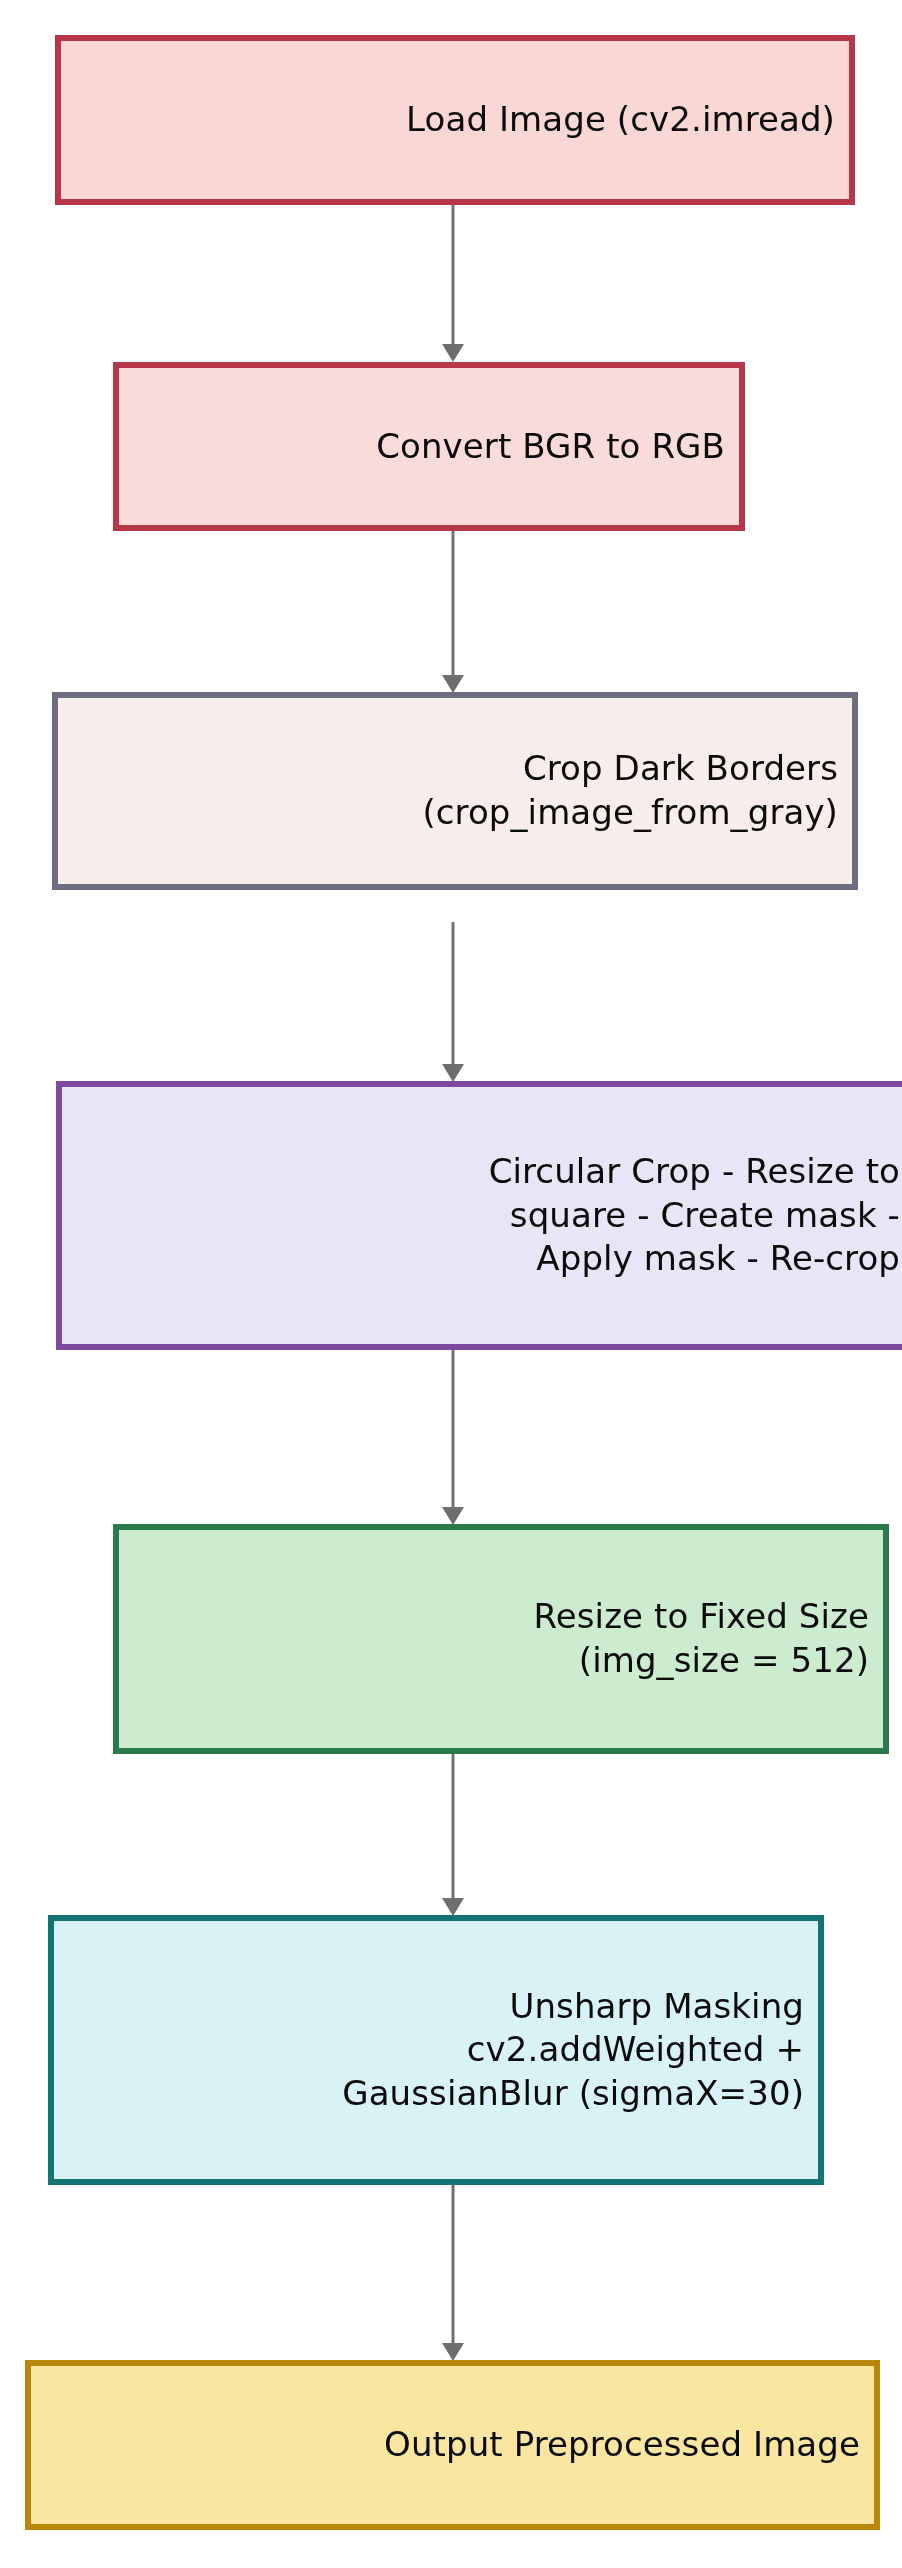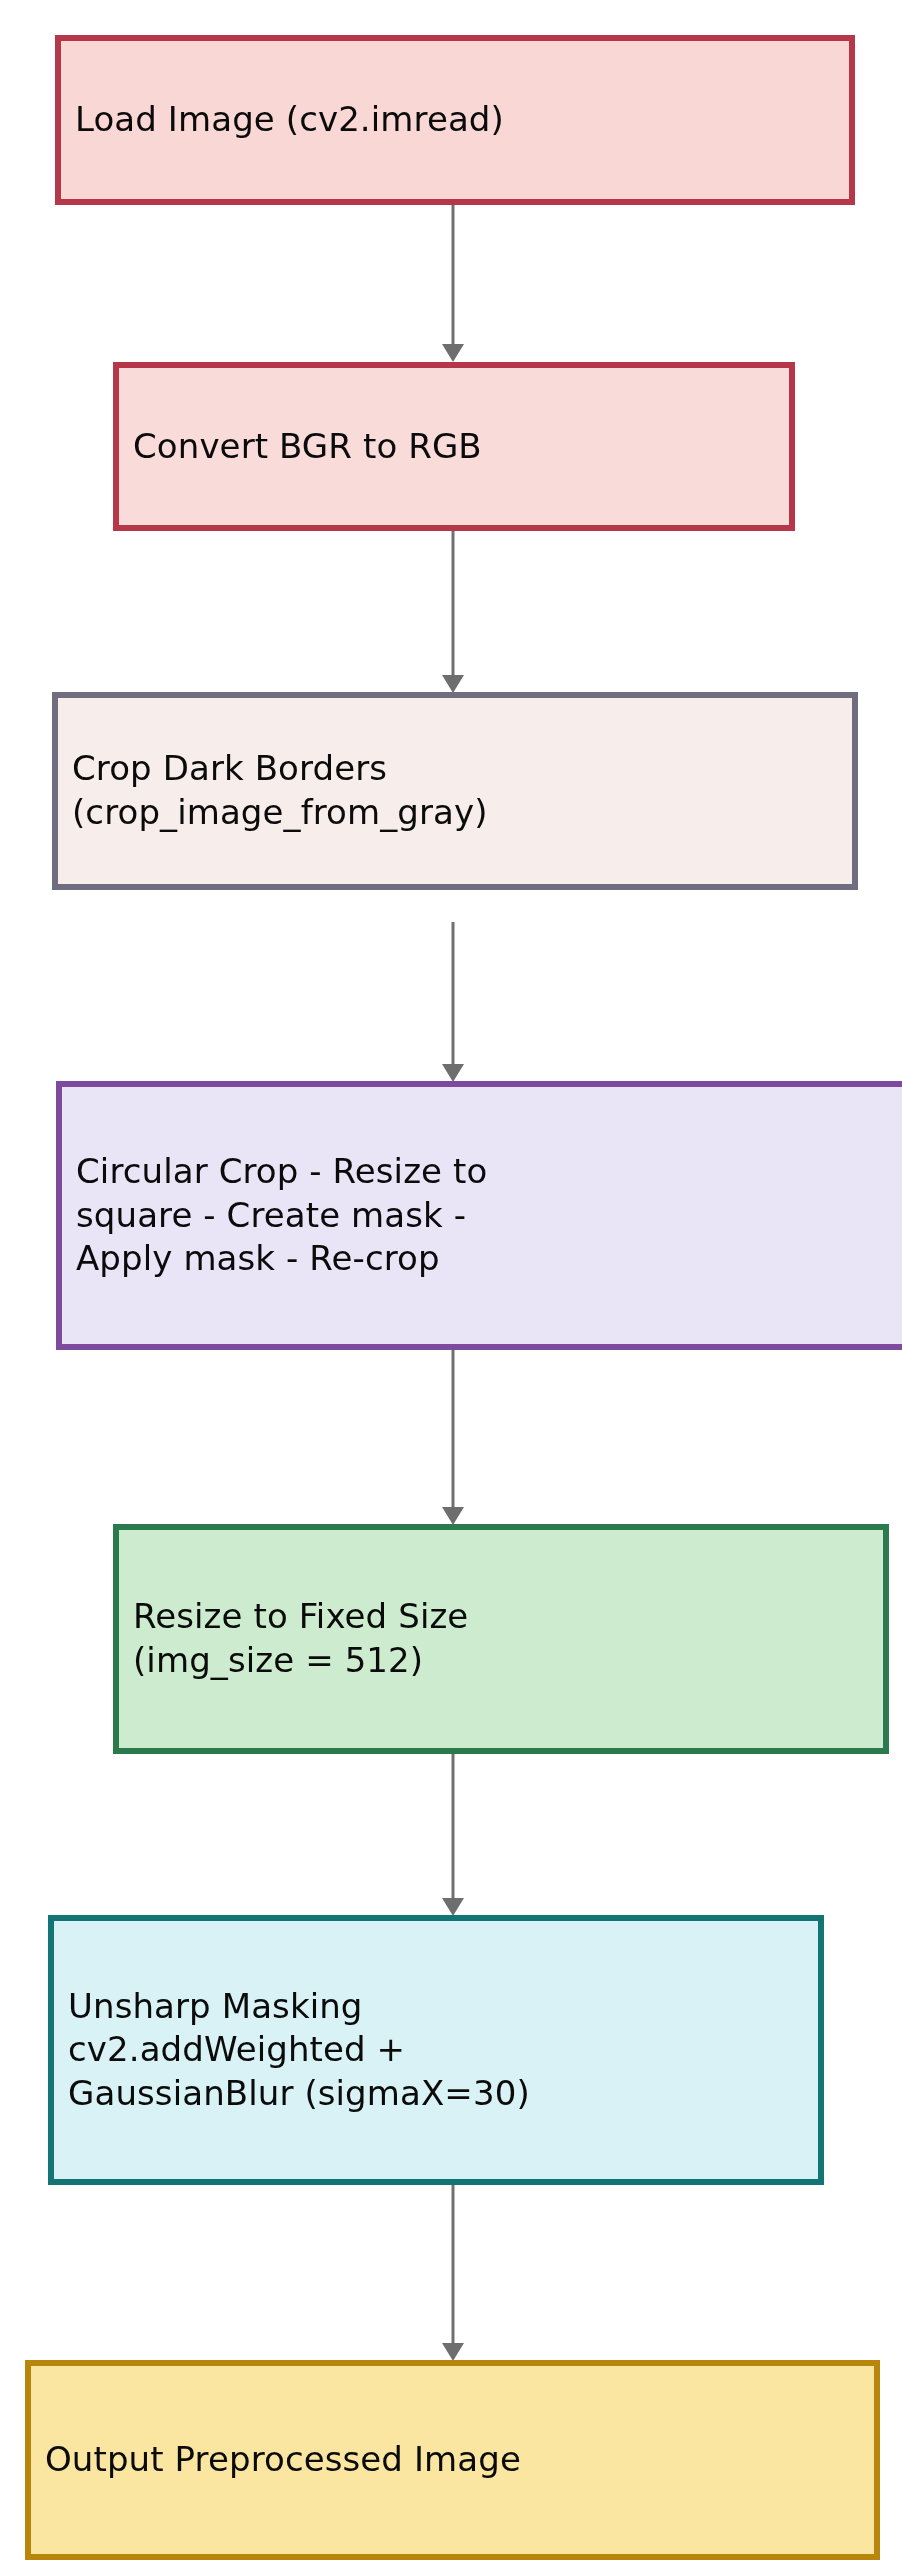--- a/index.html
+++ b/index.html
@@ -31,21 +31,21 @@
     pointer-events: none;
   }
 
   
   .node {
     position: absolute;
     box-sizing: border-box;
     display: flex;
     align-items: center;
     justify-content: center;
-    text-align: left;
+    text-align: right;
     border-style: solid;
   }
   .node-label {
     display: block;
     width: 100%;
     color: #0b0b0b;
     font-size: 34px;
     line-height: 1.28;
     letter-spacing: 0.1px;
     white-space: pre-line;
@@ -57,21 +57,21 @@
   #node-load-image {
     left: 55px;  top: 35px;
     width: 800px; height: 170px;
     border-width: 6px;
     border-color: #b6364a;
     background: #f9d7d5;
   }
   
   #node-convert-bgr-rgb {
     left: 113px; top: 362px;
-    width: 682px; height: 169px;
+    width: 632px; height: 169px;
     border-width: 6px;
     border-color: #b6364a;
     background: #f9dcda;
   }
   
   #node-crop-dark-borders {
     left: 52px;  top: 692px;
     width: 806px; height: 198px;
     border-width: 6px;
     border-color: #6e6e80;
@@ -97,21 +97,21 @@
   #node-unsharp-masking {
     left: 48px;  top: 1915px;
     width: 776px; height: 270px;
     border-width: 6px;
     border-color: #127573;
     background: #d9f2f6;
   }
   
   #node-output {
     left: 25px;  top: 2360px;
-    width: 855px; height: 200px;
+    width: 855px; height: 170px;
     border-width: 6px;
     border-color: #b8860b;
     background: #fae6a0;
   }
 </style>
 </head>
 <body>
 
 <div id="flow-canvas">
 

